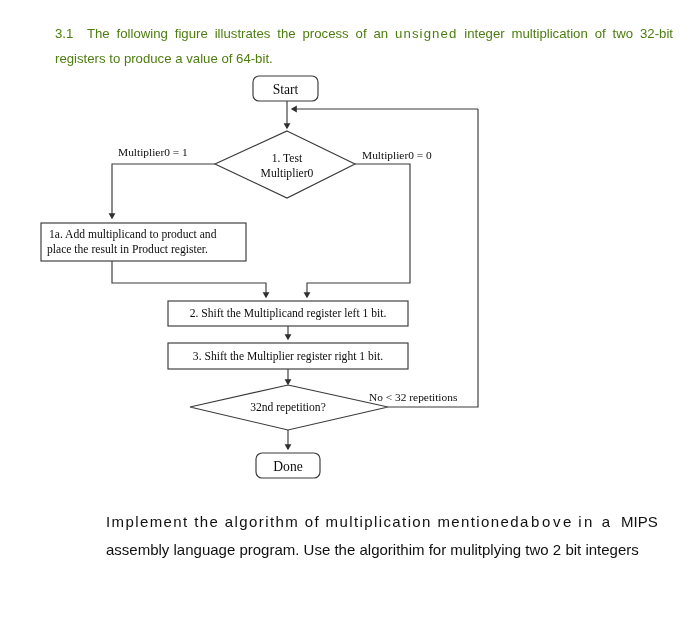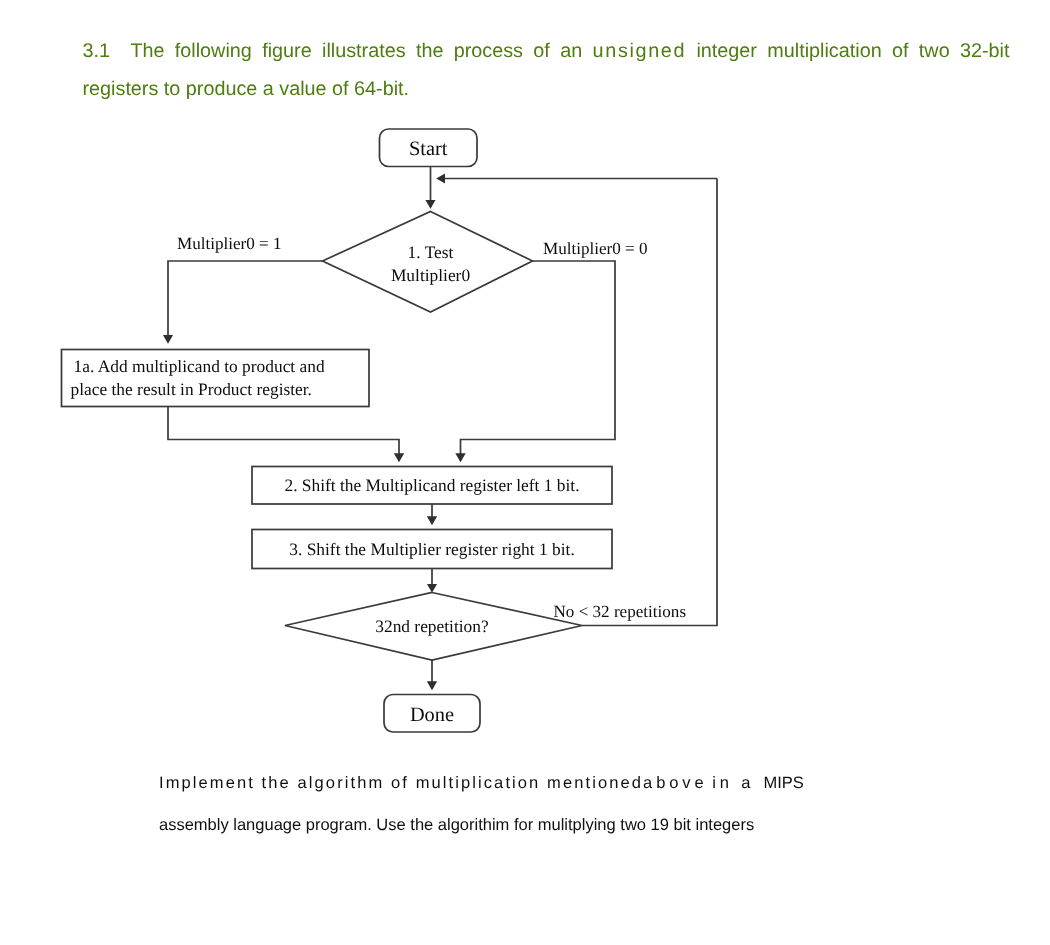--- a/index.html
+++ b/index.html
@@ -32,21 +32,21 @@
     margin-left: 17px;
   }
   .intro .spaced {
     letter-spacing: 1.1px;
   }
 
   
   .flow {
     position: absolute;
     left: 0;
-    top: 16px;
+    top: 6px;
     width: 700px;
     height: 500px;
   }
   .flow svg {
     display: block;
   }
 
   
   .node-text {
     font-family: "Liberation Serif", serif;
@@ -72,21 +72,21 @@
     fill: none;
   }
 
   
   .outro {
     position: absolute;
     left: 106px;
     top: 508px;
     width: 560px;
     font-family: "Liberation Sans", sans-serif;
-    font-size: 11px;
+    font-size: 15px;
     line-height: 28px;
     color: #101010;
   }
   .outro .line {
     display: block;
     white-space: nowrap;
   }
   .outro .wide {
     letter-spacing: 1.4px;
   }
@@ -152,16 +152,16 @@
 
       <text class="edge-label" x="369" y="395" text-anchor="start">No &lt; 32 repetitions</text>
 
       <rect class="shape" x="256" y="447" width="64" height="25" rx="6" ry="6"></rect>
       <text class="node-text term" x="288" y="464.5" text-anchor="middle">Done</text>
     </svg>
   </div>
 
   <div class="outro">
     <span class="line"><span class="wide">Implement  the  algorithm  of  multiplication  mentioned</span><span class="gap">above</span>&nbsp;<span class="gap">in  a</span>&nbsp;&nbsp;<span>MIPS</span></span>
-    <span class="line">assembly  language program. Use the algorithim for mulitplying two 19 bit integers</span>
+    <span class="line">assembly  language program. Use the algorithim for mulitplying two 2 bit integers</span>
   </div>
 
 </div>
 
 </body></html>

